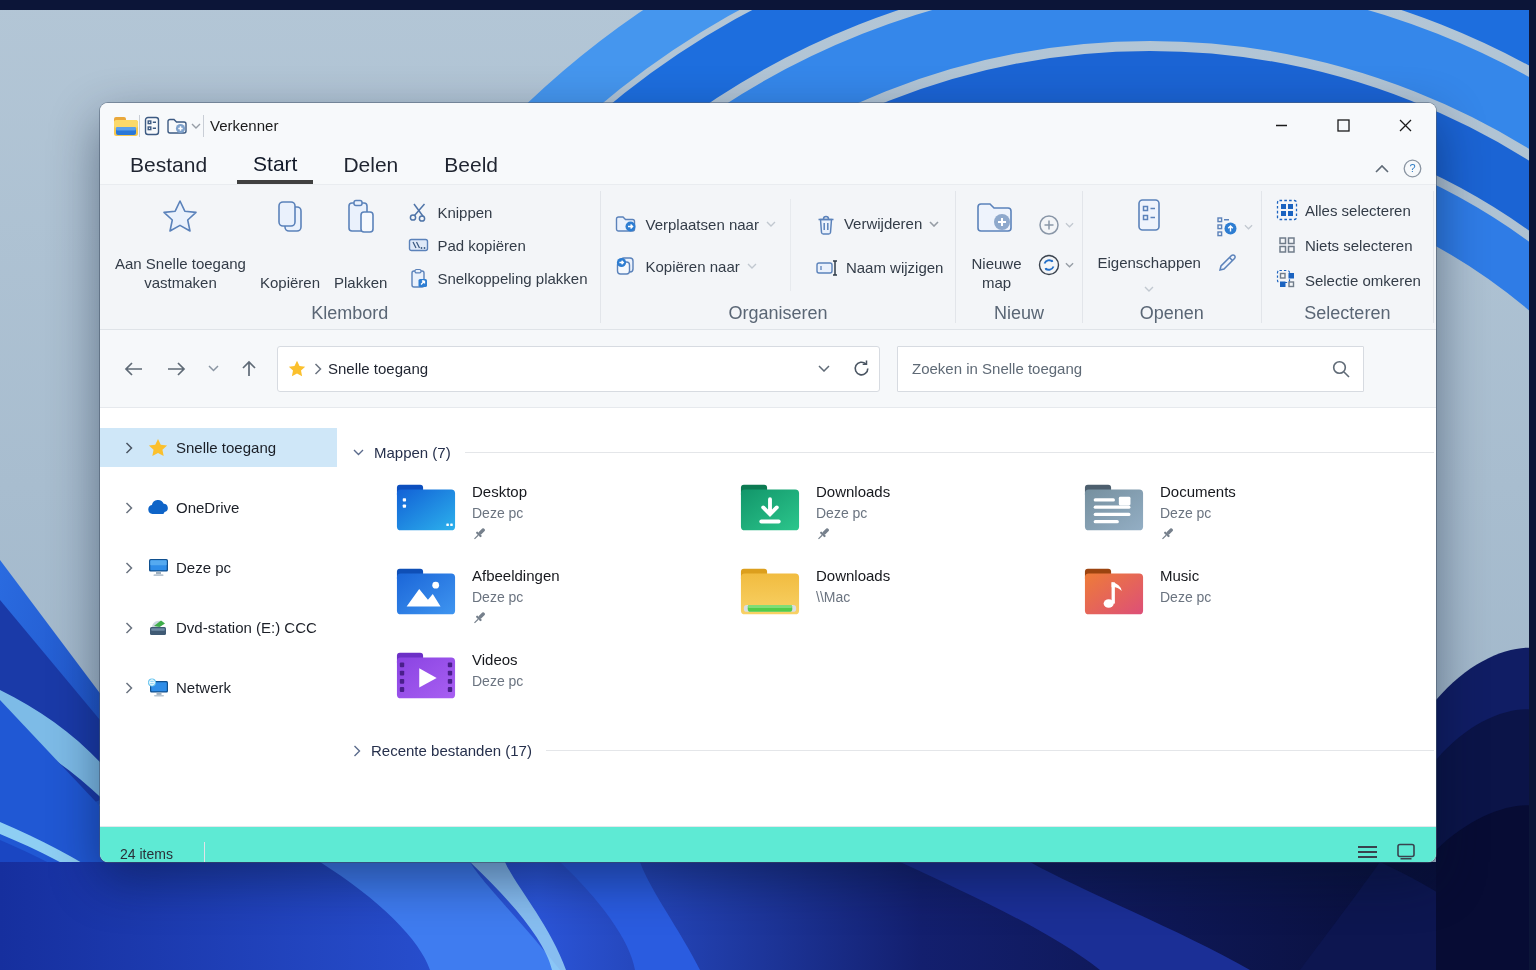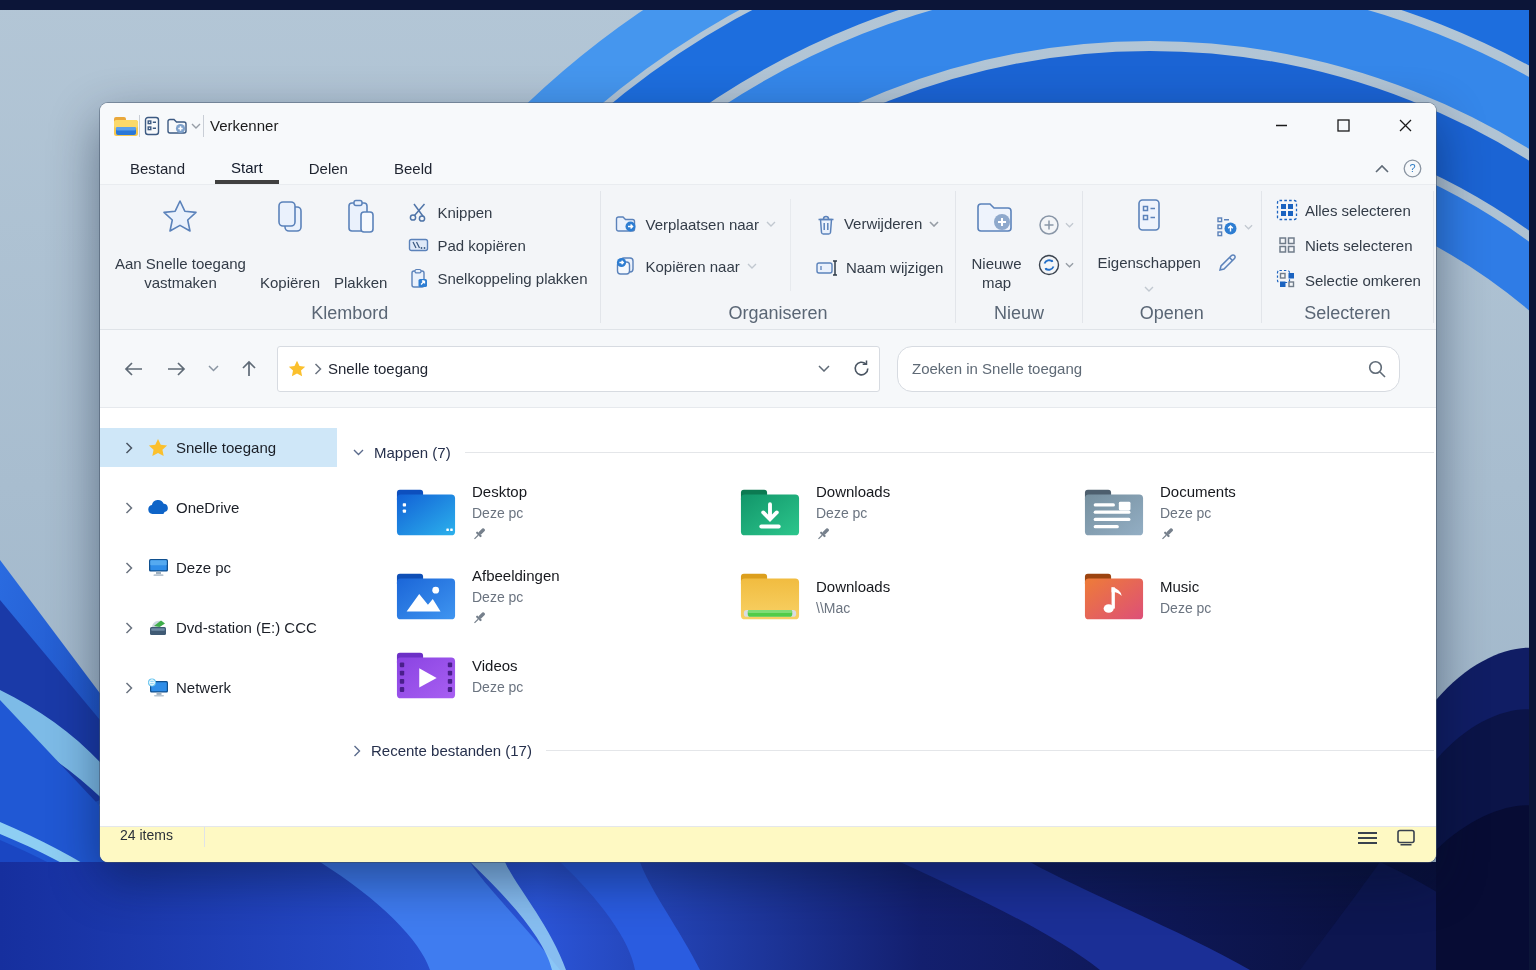--- a/index.html
+++ b/index.html
@@ -11,21 +11,21 @@
   
   .titlebar{height:45px;background:#f7f9fb;display:flex;align-items:center;flex:0 0 auto}
   .titlebar .left{display:flex;align-items:center;padding-left:13px}
   .tb-sep{width:1px;height:22px;background:#c9ced6}
   .qat-btn{display:flex;align-items:center;gap:3px;padding:2px;border-radius:3px}
   .win-title{font-size:15px;color:#1b1b1b;margin-left:6px}
   .titlebar .right{margin-left:auto;display:flex;height:100%}
   .caption-btn{width:62px;height:100%;display:flex;align-items:center;justify-content:center}
   
   .tabrow{height:36px;background:#f7f9fb;display:flex;align-items:flex-end;padding-left:14px;flex:0 0 auto;position:relative}
-  .tab{font-size:15px;color:#1f2430;padding:6px 16px 7px;margin-right:14px}
+  .tab{font-size:21px;color:#1f2430;padding:6px 16px 7px;margin-right:14px}
   .tab.active{color:#101828;border-bottom:4px solid #404040;padding-bottom:4px}
   .tabrow .right{position:absolute;right:14px;bottom:6px;display:flex;align-items:center;gap:14px}
   
   .ribbon{height:144px;background:#f3f5f8;border-top:1px solid #e9ecf0;border-bottom:1px solid #dfe3e8;display:flex;flex:0 0 auto}
   .rgroup{display:flex;flex-direction:column;padding:4px 8px 0}
   .rgroup-content{height:114px;display:flex;align-items:center}
   .rgroup-label{text-align:center;font-size:18px;color:#5a6675;padding:2px 0 5px}
   .rdiv{width:1px;background:#e2e5ea;margin:6px 0}
   .bigbtn{display:flex;flex-direction:column;align-items:center;justify-content:space-between;padding:5px 7px;border-radius:4px;height:104px;box-sizing:border-box}
   .bigbtn .lbl{font-size:15px;color:#333c48;text-align:center;line-height:19px;margin-top:6px;white-space:pre-line}
@@ -35,44 +35,44 @@
   .innerdiv{width:1px;background:#e7eaee;align-self:stretch;margin:10px 10px}
   .icostack{display:flex;flex-direction:column;justify-content:center;gap:16px;margin-left:8px}
   .icorow{display:flex;align-items:center;gap:4px}
   
   .addrrow{height:77px;background:#f6f8fa;border-bottom:1px solid #e6e9ed;display:flex;align-items:center;flex:0 0 auto}
   .navbtns{display:flex;align-items:center;gap:14px;padding:0 16px 0 20px}
   .navbtn{display:flex;align-items:center;justify-content:center;padding:4px;border-radius:3px}
   .addrbox{width:603px;height:46px;background:#fff;border:1px solid #d7dbe1;border-radius:3px;display:flex;align-items:center;padding:0 8px 0 10px;box-sizing:border-box}
   .addrbox .crumbtext{font-size:15px;color:#1f2430;margin-left:6px}
   .addrbox .spacer{flex:1}
-  .searchbox{width:503px;height:46px;background:#fff;border:1px solid #d7dbe1;border-radius:15px;display:flex;align-items:center;margin-left:17px;padding:0 12px;box-sizing:border-box}
+  .searchbox{width:467px;height:46px;background:#fff;border:1px solid #d7dbe1;border-radius:1px;display:flex;align-items:center;margin-left:17px;padding:0 12px;box-sizing:border-box}
   .searchbox input{border:none;outline:none;flex:1;font-family:"Liberation Sans",sans-serif;font-size:15px;color:#333;background:transparent}
   .searchbox input::placeholder{color:#5f6a76}
   
   .bodyarea{flex:1;display:flex;min-height:0;background:#fff}
   .sidebar{width:237px;flex:0 0 auto;padding-top:20px;overflow:hidden}
   .side-item{height:39px;display:flex;align-items:center;margin-bottom:21px;padding-left:18px;white-space:nowrap}
   .side-item.selected{background:#cfe7f8}
   .side-item .chevbox{width:22px;display:flex;justify-content:center}
   .side-item .ic{width:24px;display:flex;justify-content:center;margin:0 6px 0 6px}
   .side-item .lbl{font-size:15px;color:#1b1f27}
   .main{flex:1;min-width:0;padding:0 0 0 16px;overflow:hidden}
   .sechdr{display:flex;align-items:center;margin-top:36px;padding-right:2px}
   .sechdr .ttl{font-size:15px;color:#26304c;margin-left:10px;white-space:nowrap}
   .sechdr .line{flex:1;border-top:1px solid #e4e6e9;margin-left:14px}
   .folders{display:grid;grid-template-columns:344px 344px 1fr;row-gap:23px;margin:20px 0 0 42px}
-  .tile{display:flex;gap:15px;align-items:center}
+  .tile{display:flex;gap:15px;align-items:flex-start}
   .tile .txt{padding-top:2px}
   .tile .nm{font-size:15px;color:#16181d}
   .tile .loc{font-size:14px;color:#6b7480;margin-top:5px}
   .tile .pin{margin-top:5px}
   .recent{margin-top:41px}
   
-  .statusbar{height:35px;border-top:1px solid #e4e7eb;display:flex;align-items:flex-start;flex:0 0 auto;background:#fef9c3}
+  .statusbar{height:35px;border-top:1px solid #e4e7eb;display:flex;align-items:flex-end;flex:0 0 auto;background:#5eead4}
   .statusbar .cnt{font-size:14px;color:#2a3038;padding-left:20px;width:84px}
   .st-sep{width:1px;height:20px;background:#e0e3e8}
   .statusbar .right{margin-left:auto;display:flex;align-items:center;gap:14px;padding-right:18px}
   .viewbtn{display:flex;align-items:center;justify-content:center;padding:2px}
 </style>
 </head>
 <body>
 
 <div class="wallpaper">
 <svg width="1536" height="970" viewBox="0 0 1536 970" preserveAspectRatio="none">

